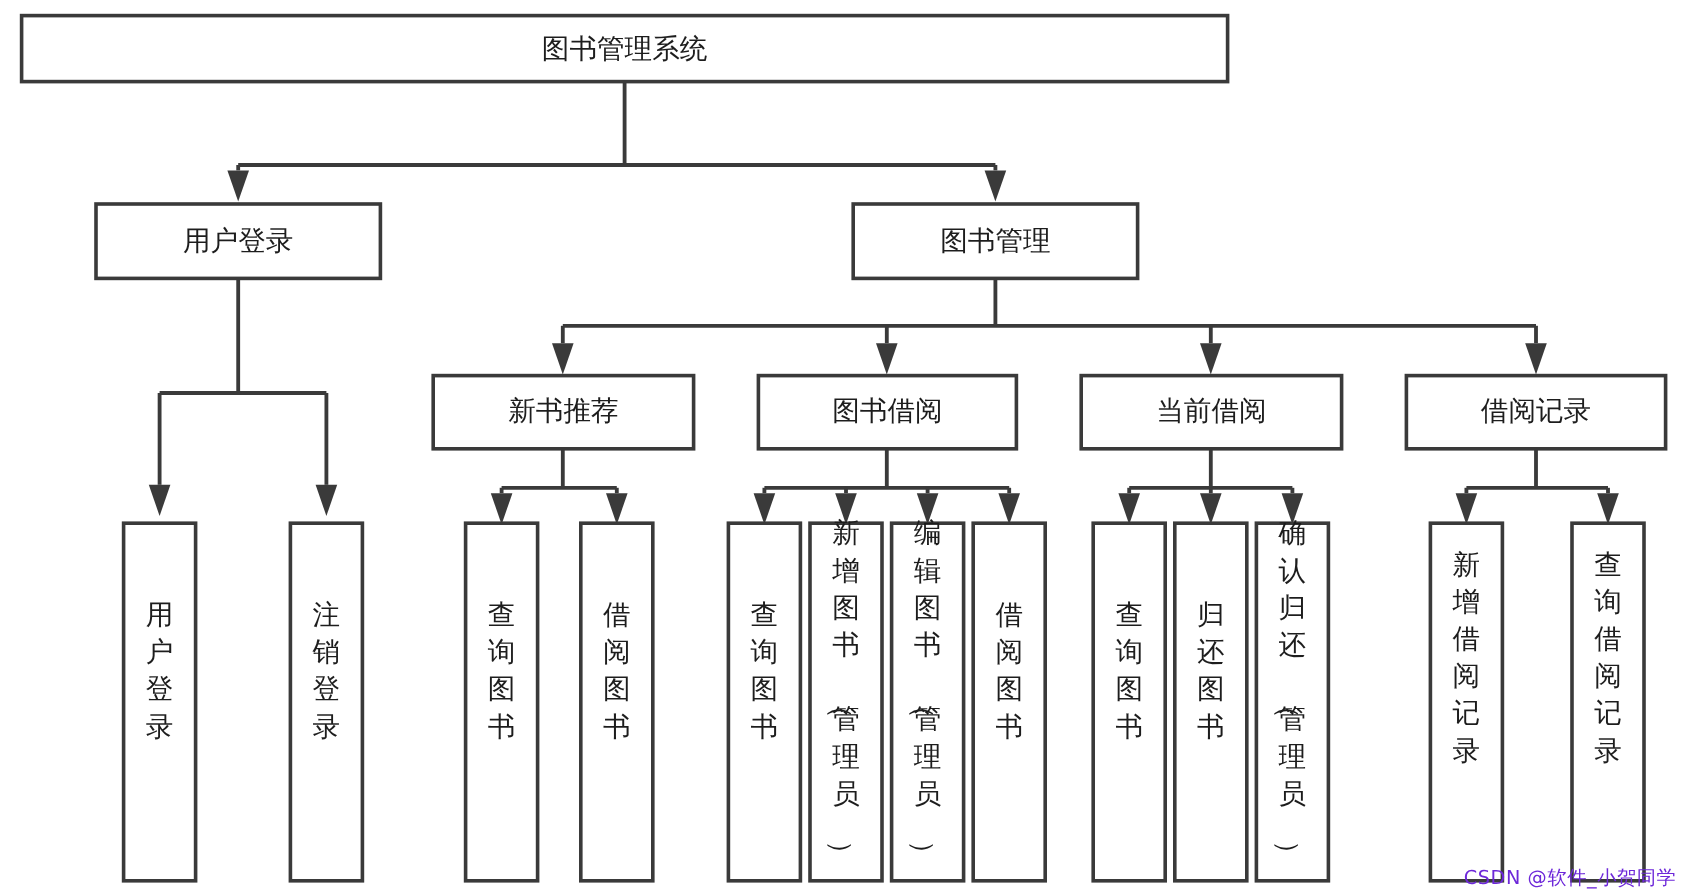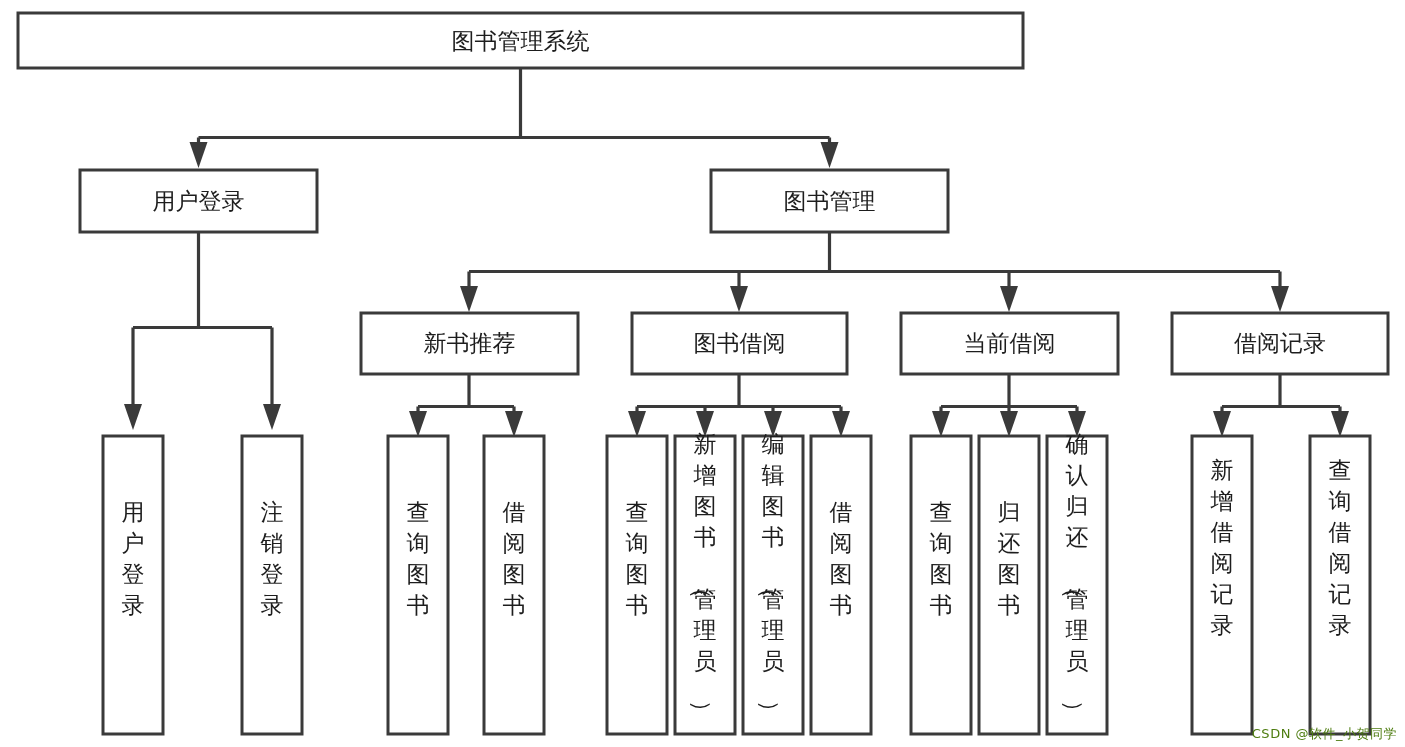--- a/index.html
+++ b/index.html
@@ -32,22 +32,22 @@
   .vlabel{
     font-size:23px;
     fill:#1d1d1d;
     text-anchor:middle;
     font-family:"DejaVu Sans","Liberation Sans",sans-serif;
   }
   .watermark{
     position:absolute;
     right:8px;
     bottom:4px;
-    font-size:13px;
-    color:#4d7c0f;
+    font-size:16px;
+    color:#6d28d9;
     letter-spacing:0.5px;
     white-space:nowrap;
     font-family:"DejaVu Sans","Liberation Sans",sans-serif;
   }
 </style>
 </head>
 <body>
 
 <svg id="diagram" viewBox="0 0 1405 747" xmlns="http://www.w3.org/2000/svg">
 

